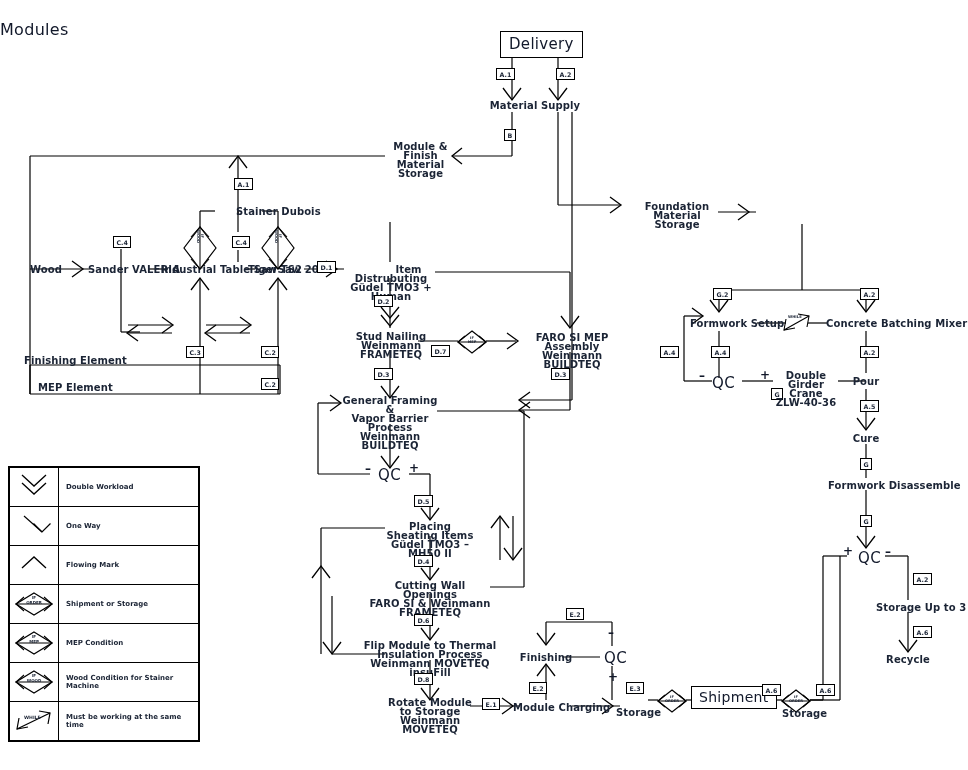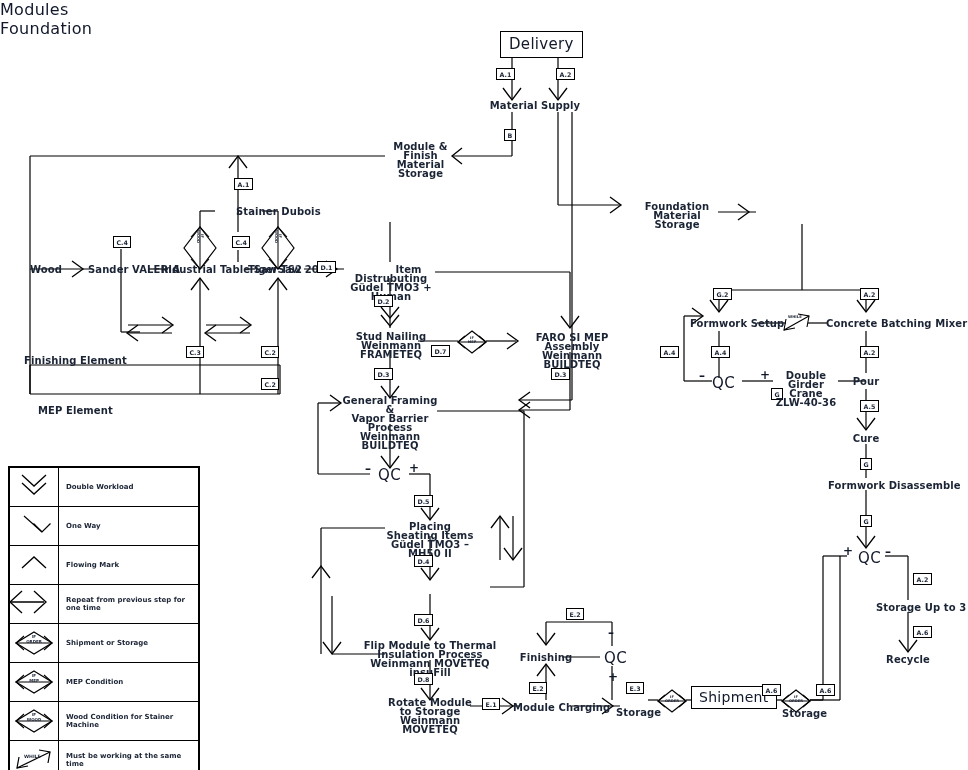--- a/index.html
+++ b/index.html
@@ -1,21 +1,21 @@
 <!DOCTYPE html>
 <html><head>
 <meta charset="utf-8">
 <style>
   html,body{margin:0;padding:0;background:#fff;}
   body{width:968px;height:770px;font-family:"DejaVu Sans",sans-serif;color:#1b2435;}
   #stage{position:relative;width:968px;height:770px;overflow:hidden;}
   svg.lines{position:absolute;left:0;top:0;width:968px;height:770px;}
   .lbl{position:absolute;font-size:10px;font-weight:bold;line-height:9px;text-align:center;color:#1b2435;white-space:nowrap;letter-spacing:.1px;}
   .lbl.ml{white-space:normal;}
-  .big{font-size:16px;font-weight:400;letter-spacing:.3px;color:#11182a;}
+  .big{font-size:16px;font-weight:400;letter-spacing:.3px;color:#11182a;margin-top:20px;}
   .boxed{position:absolute;border:1.3px solid #000;background:#fff;font-size:15px;padding:3px 8px 4px;color:#11182a;letter-spacing:.3px;}
   .code{position:absolute;border:1.1px solid #000;background:#fff;font-size:6.3px;font-weight:bold;padding:1.5px 2.5px 1.5px;line-height:7px;color:#1b2435;}
   .qc{position:absolute;font-size:15px;letter-spacing:.5px;color:#11182a;}
   .sgn{position:absolute;font-size:12px;font-weight:bold;color:#11182a;}
   .dtxt{position:absolute;font-size:3.6px;font-weight:bold;line-height:4px;text-align:center;color:#1b2435;}
   .whiletx{position:absolute;font-size:3.8px;font-weight:bold;color:#1b2435;}
   
   #legend{position:absolute;left:8px;top:466px;width:190px;border:1.2px solid #000;border-collapse:collapse;}
   #legend table{border-collapse:collapse;width:190px;}
   #legend td{border:1.1px solid #000;height:36px;vertical-align:middle;}
@@ -232,37 +232,36 @@
 <div class="code" style="left:556px;top:68px;">A.2</div>
 <div class="lbl" style="left:470px;top:101px;width:130px;">Material Supply</div>
 <div class="code" style="left:504px;top:129px;">B</div>
 
 <div class="lbl ml" style="left:383px;top:142px;width:75px;"><span style="white-space:pre-line;">Module &amp;
 Finish Material
 Storage</span></div>
 
 <div class="big" style="left:362px;top:204px;">Modules</div>
 
-<div class="big" style="left:766px;top:203px;">Foundation</div>
 <div class="lbl ml" style="left:634px;top:202px;width:86px;"><span style="white-space:pre-line;">Foundation Material
 Storage</span></div>
 
 <div class="lbl" style="left:30px;top:265px;text-align:center;">Wood</div>
 <div class="lbl" style="left:88px;top:265px;width:60px;">Sander VALERIA</div>
 <div class="lbl" style="left:161px;top:265px;width:92px;">Industrial Table Saw TS2</div>
 <div class="lbl" style="left:248px;top:265px;width:58px;">TigerSaw 2000</div>
 <div class="lbl" style="left:211px;top:207px;width:56px;margin-left:25px;">Stainer Dubois</div>
 <div class="code" style="left:234px;top:178px;">A.1</div>
 <div class="code" style="left:113px;top:236px;">C.4</div>
 <div class="code" style="left:232px;top:236px;">C.4</div>
 <div class="code" style="left:186px;top:346px;">C.3</div>
 <div class="code" style="left:261px;top:346px;">C.2</div>
 <div class="code" style="left:261px;top:378px;">C.2</div>
 <div class="lbl" style="left:24px;top:356px;text-align:left;">Finishing Element</div>
-<div class="lbl" style="left:38px;top:383px;text-align:center;margin-top:23px;">MEP Element</div>
+<div class="lbl" style="left:38px;top:383px;text-align:center;">MEP Element</div>
 <div class="code" style="left:317px;top:261px;">D.1</div>
 
 <svg style="position:absolute;left:182px;top:225px;width:36px;height:46px;">
   <polygon points="18,2 34,23 18,44 2,23" fill="#fff" stroke="#000" stroke-width="1.2"></polygon>
   <path d="M18,2 L18,44" stroke="#000" stroke-width="1"></path>
   <path d="M9,12 L18,2 L27,12" stroke="#000" fill="none" stroke-width="1.1"></path>
   <path d="M9,34 L18,44 L27,34" stroke="#000" fill="none" stroke-width="1.1"></path>
 </svg>
 <div class="dtxt" style="left:194px;top:232px;width:12px;transform:rotate(90deg);transform-origin:center;white-space:pre-line;">IF
 WOOD</div>
@@ -301,20 +300,22 @@
 Weinmann BUILDTEQ</span></div>
 
 <div class="qc" style="left:378px;top:466px;">QC</div>
 <div class="sgn" style="left:365px;top:462px;">–</div>
 <div class="sgn" style="left:409px;top:461px;">+</div>
 <div class="code" style="left:414px;top:495px;">D.5</div>
 
 <div class="lbl ml" style="left:384px;top:522px;width:92px;"><span style="white-space:pre-line;">Placing Sheating Items
 Güdel TMO3 – MH50 II</span></div>
 <div class="code" style="left:414px;top:555px;">D.4</div>
+<div class="lbl ml" style="left:367px;top:581px;width:126px;"><span style="white-space:pre-line;">Cutting Wall Openings
+FARO SI &amp; Weinmann FRAMETEQ</span></div>
 <div class="code" style="left:414px;top:614px;">D.6</div>
 <div class="lbl ml" style="left:355px;top:641px;width:150px;"><span style="white-space:pre-line;">Flip Module to Thermal Insulation Process
 Weinmann MOVETEQ insuFill</span></div>
 <div class="code" style="left:414px;top:673px;">D.8</div>
 <div class="lbl ml" style="left:382px;top:698px;width:96px;"><span style="white-space:pre-line;">Rotate Module to Storage
 Weinmann MOVETEQ</span></div>
 <div class="code" style="left:482px;top:698px;">E.1</div>
 
 <div class="lbl" style="left:516px;top:653px;width:60px;">Finishing</div>
 <div class="code" style="left:566px;top:608px;">E.2</div>
@@ -408,31 +409,20 @@
   <tr>
     <td class="sym">
       <svg width="44" height="24">
                 <path d="M10,17 L22,6 L34,17" stroke="#000" stroke-width="1.3" fill="none"></path>
               </svg>
     </td>
     <td class="txt">Flowing Mark</td>
   </tr>
   <tr>
     <td class="sym">
-      <svg width="48" height="28" style="margin-left:-4px">
-                <path d="M3,14 L36,14" stroke="#000" stroke-width="1.3" fill="none"></path>
-                <path d="M14,3 L2,14 L14,25" stroke="#000" stroke-width="1.3" fill="none"></path>
-                <path d="M26,3 L38,14 L26,25" stroke="#000" stroke-width="1.3" fill="none"></path>
-                <path d="M10,7 L38,7" stroke="#000" stroke-width="1.3" fill="none" opacity="0"></path>
-              </svg>
-    </td>
-    <td class="txt">Repeat from previous step for one time</td>
-  </tr>
-  <tr>
-    <td class="sym">
       <div style="position:relative;width:44px;height:26px;margin:0 auto;">
       <svg width="44" height="26">
                   <polygon points="22,2 40,13 22,24 4,13" fill="#fff" stroke="#000" stroke-width="1.2"></polygon>
                   <path d="M4,13 L40,13" stroke="#000" stroke-width="1"></path>
                   <path d="M12,6 L4,13 L12,20" stroke="#000" fill="none" stroke-width="1.1"></path>
                   <path d="M32,6 L40,13 L32,20" stroke="#000" fill="none" stroke-width="1.1"></path>
                 </svg>
       <div style="position:absolute;left:13px;top:5px;width:18px;font-size:4px;font-weight:bold;text-align:center;line-height:4.6px;white-space:pre-line;">IF
 ORDER</div>
       </div>

